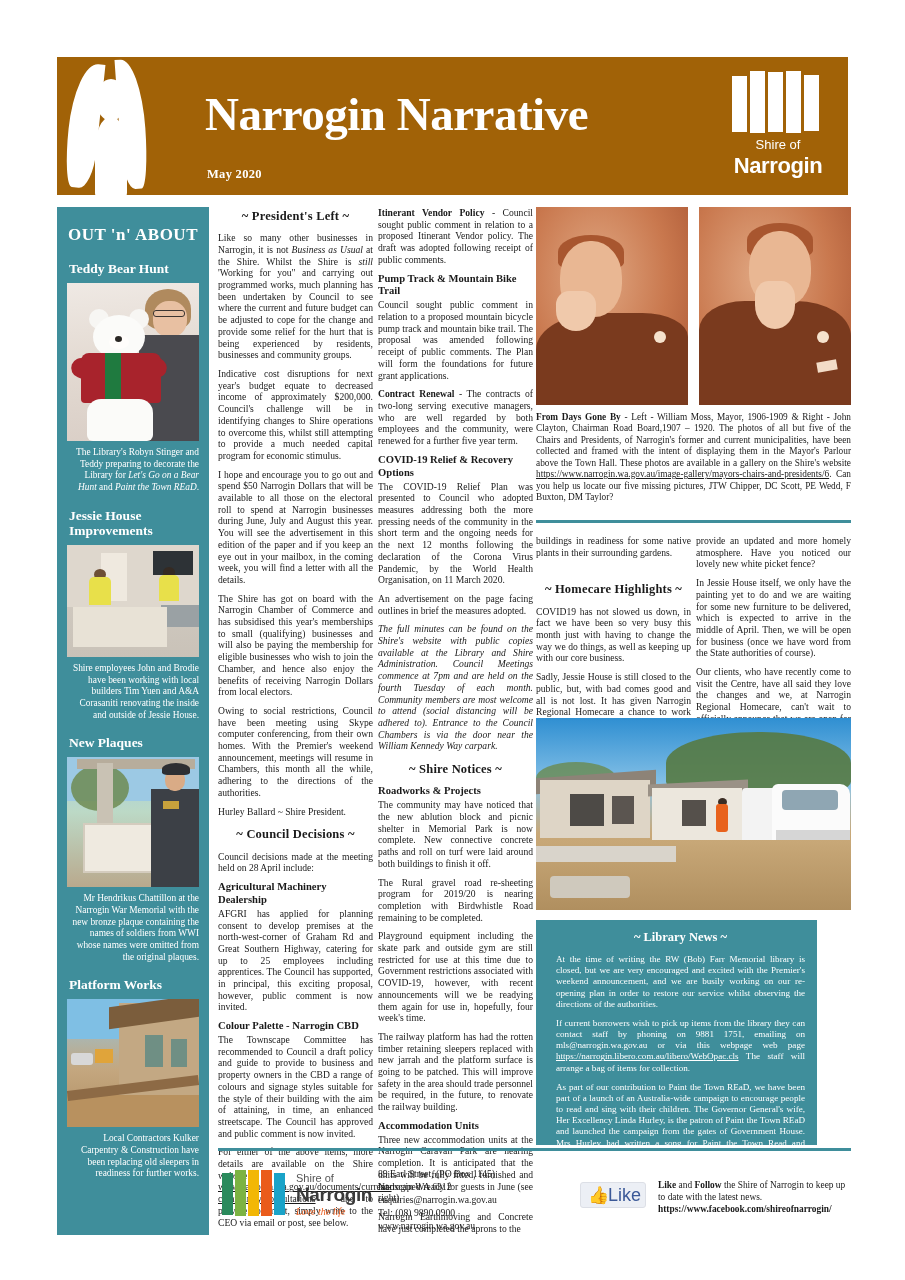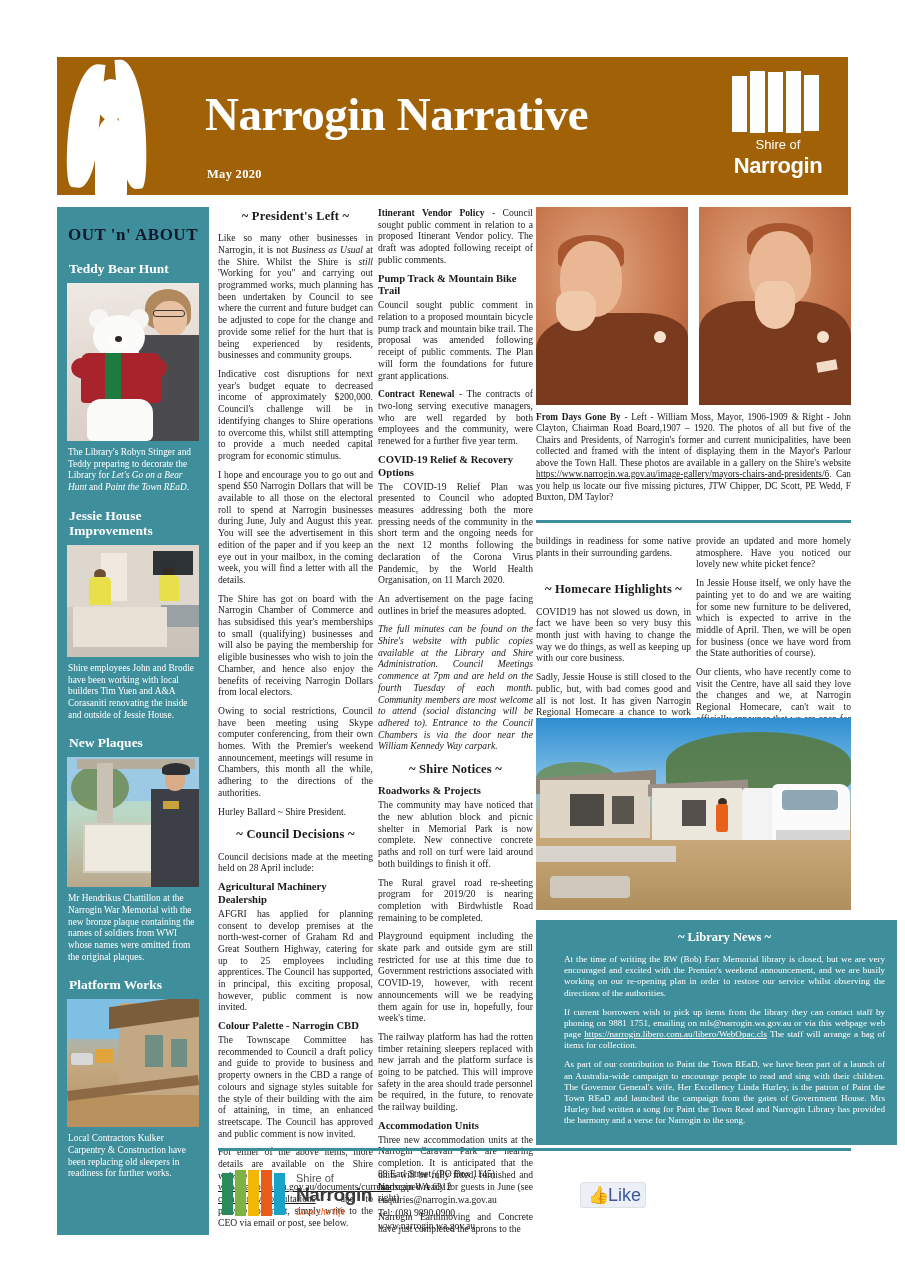--- a/index.html
+++ b/index.html
@@ -120,21 +120,21 @@
     padding: 12px 10px;
     color: #ffffff;
   }
   .sidebar-title {
     font-family: "Liberation Serif", "DejaVu Serif", serif;
     font-weight: bold;
     font-size: 17px;
     letter-spacing: 0.5px;
     text-align: center;
     margin: 6px 0 16px 0;
-    color: #0f172a;
+    color: #ffffff;
   }
   .sb-head {
     font-family: "Liberation Serif", "DejaVu Serif", serif;
     font-weight: bold;
     font-size: 13.5px;
     margin: 4px 0 7px 2px;
     line-height: 1.12;
   }
   .sb-photo {
     width: 132px;
@@ -142,20 +142,21 @@
     display: block;
     margin: 0 0 6px 0;
     position: relative;
     overflow: hidden;
   }
   .sb-cap {
     font-size: 9.4px;
     line-height: 1.24;
     margin: 0 0 14px 1px;
     color: #ffffff;
+    text-align: right;
   }
   .sb-cap i { font-style: italic; }
 
   
   .ph { position: relative; overflow: hidden; }
   .ph-teddy { height: 158px; background: linear-gradient(175deg,#efe9e4 0%,#e4dbd3 45%,#d9cec6 100%); }
   .ph-teddy .bear-head { position:absolute; left:26px; top:32px; width:52px; height:44px; background:#fbfbf9; border-radius:50%; }
   .ph-teddy .ear1 { position:absolute; left:22px; top:26px; width:20px; height:20px; background:#f7f6f3; border-radius:50%; }
   .ph-teddy .ear2 { position:absolute; left:62px; top:26px; width:20px; height:20px; background:#f7f6f3; border-radius:50%; }
   .ph-teddy .snout { position:absolute; left:42px; top:52px; width:20px; height:14px; background:#fffdfb; border-radius:50%; }
@@ -284,24 +285,24 @@
   .accom .truckB-win { position:absolute; left:246px; top:72px; width:56px; height:20px; background:#8fa6b3; border-radius:4px; }
   .accom .bull { position:absolute; left:240px; top:112px; width:74px; height:12px; background:#d6d6d6; }
   .accom .worker { position:absolute; left:180px; top:86px; width:12px; height:28px; background:#e8621c; border-radius:3px; }
   .accom .worker-h { position:absolute; left:182px; top:80px; width:9px; height:8px; background:#3a2d24; border-radius:50%; }
   .accom .ground { position:absolute; left:0; top:122px; width:315px; height:70px; background:linear-gradient(180deg,#c8a878 0%,#b08f5f 100%); }
   .accom .path { position:absolute; left:0; top:128px; width:140px; height:16px; background:#d9d4cb; }
   .accom .slab { position:absolute; left:14px; top:158px; width:80px; height:22px; background:#cfc9bd; border-radius:4px; }
 
   
   .library {
-    position: absolute; left: 536px; top: 920px; width: 361px; height: 225px;
+    position: absolute; left: 536px; top: 920px; width: 281px; height: 225px;
     background: #3f8e9b;
     color: #ffffff;
-    padding: 8px 12px 10px 28px;
+    padding: 8px 12px 10px 20px;
   }
   .library h3 {
     margin: 2px 0 9px 0;
     text-align: center;
     font-size: 12.5px;
     font-weight: bold;
     font-family: "Liberation Serif","DejaVu Serif",serif;
   }
   .library p { margin: 0 0 8px 0; font-size: 9.1px; line-height: 1.23; text-align: justify; }
 
@@ -564,14 +565,18 @@
     <div>enquiries@narrogin.wa.gov.au</div>
     <div>Tel: (08) 9890 0900</div>
     <div>www.narrogin.wa.gov.au</div>
   </div>
 
   <div class="fb-like">
     <div class="thumb">👍</div>
     <div class="lbl">Like</div>
   </div>
 
+  <div class="fb-text">
+    <b>Like</b><span> and </span><b>Follow</b><span> the Shire of Narrogin to keep up to date with the latest news.</span>
+    <div><b>https://www.facebook.com/shireofnarrogin/</b></div>
+  </div>
 
 </div>
 
 </body></html>

